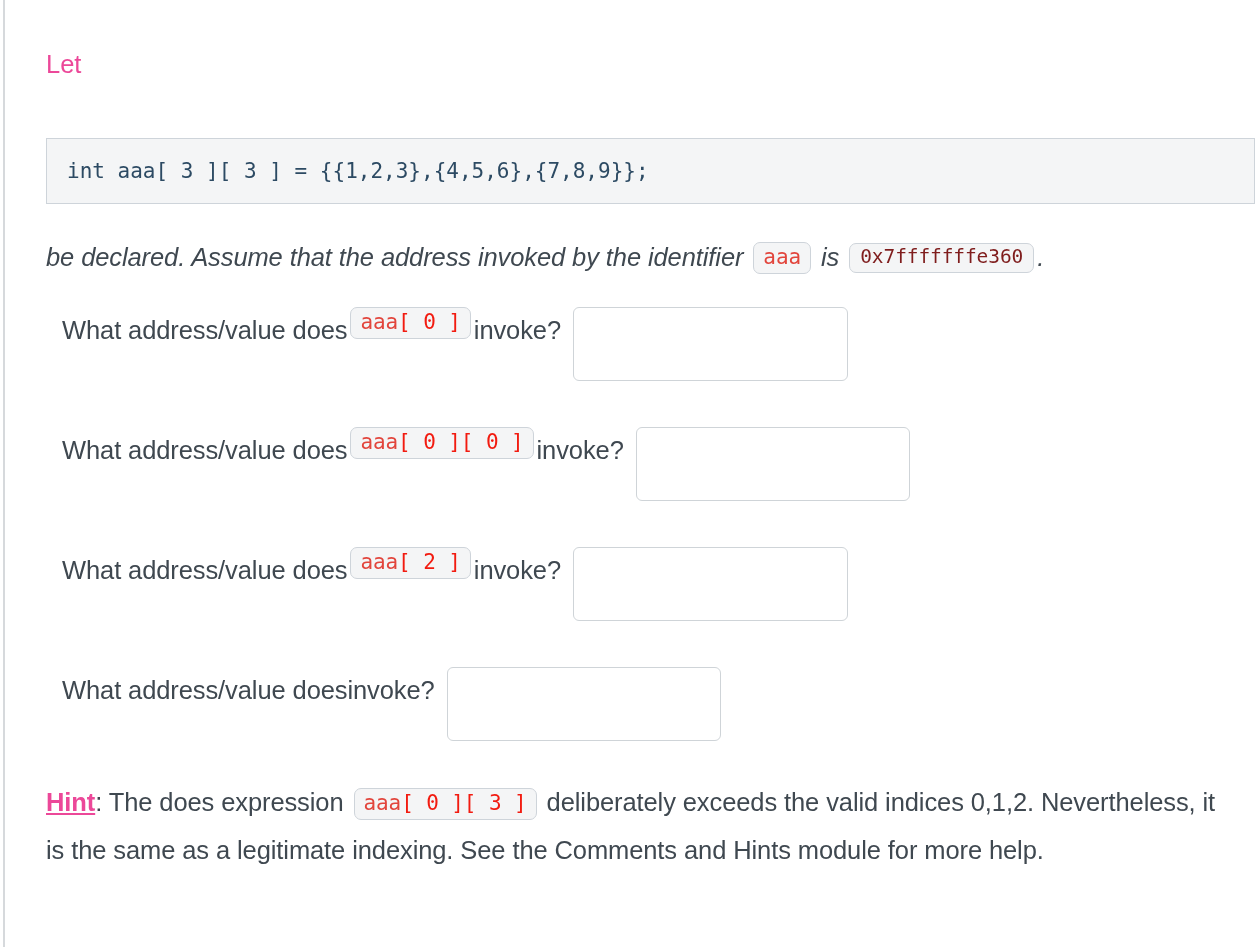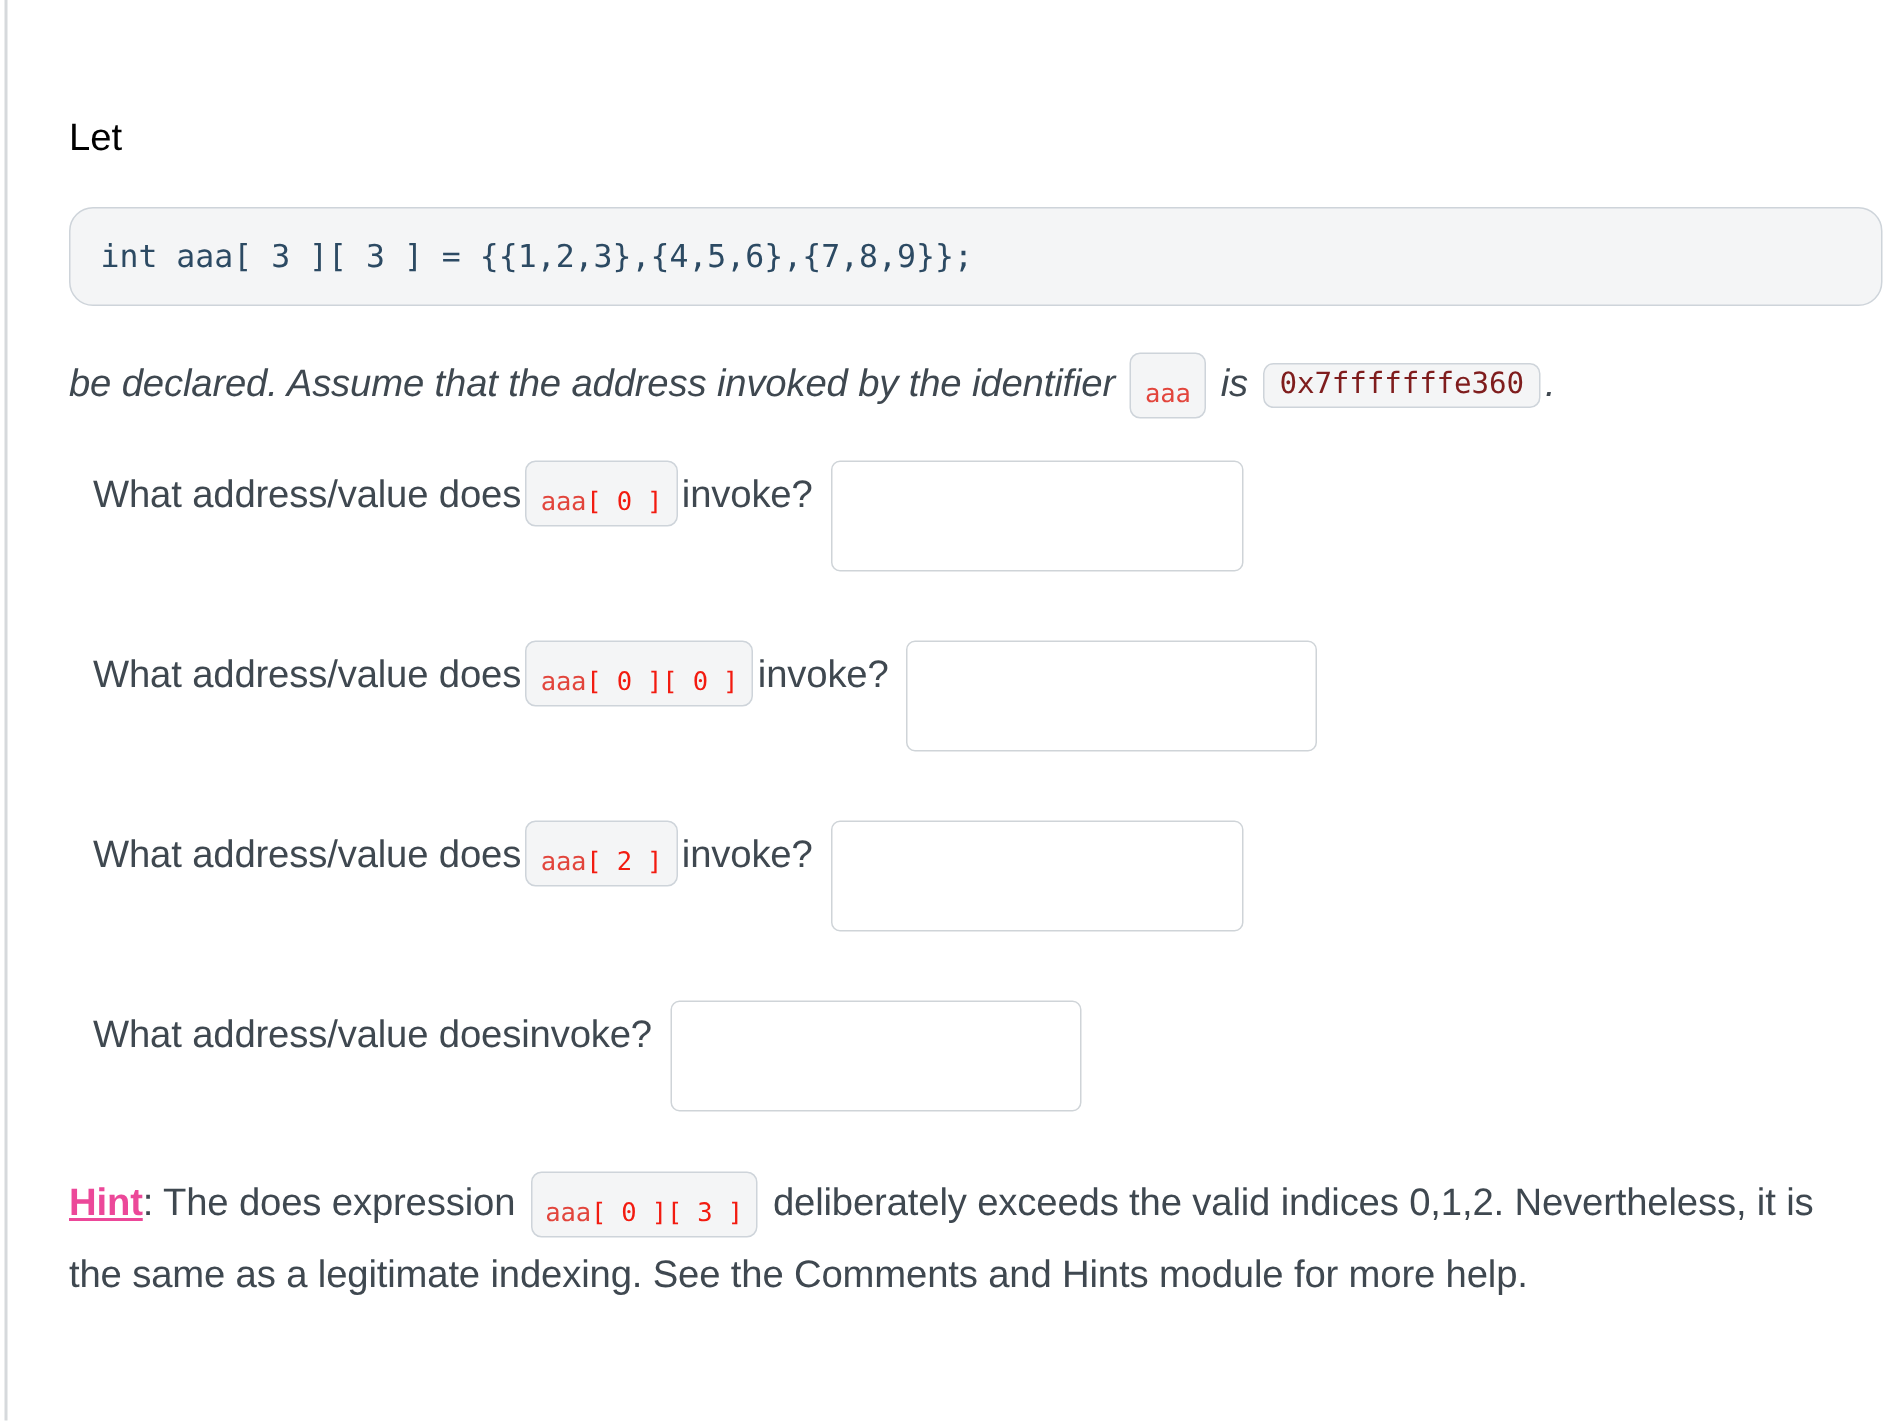--- a/index.html
+++ b/index.html
@@ -41,37 +41,37 @@
   .para {
     font-size: 25.5px;
     line-height: 1.88;
     color: #3f4850;
     letter-spacing: -0.1px;
   }
 
   .heading-let {
     position: absolute;
     left: 0px;
-    top: 80px;
+    top: 52px;
     font-size: 25.5px;
     line-height: 1;
-    color: #000000;
+    color: #ec4899;
   }
 
   
   .code-block {
     position: absolute;
     left: 0px;
     top: 138px;
     width: 1209px;
     height: 66px;
     box-sizing: border-box;
     background: #f4f5f6;
     border: 1px solid #ced4da;
-    border-radius: 16px;
+    border-radius: 0;
     display: flex;
     align-items: center;
   }
   .code-block .code-text {
     padding-left: 20px;
     font-family: "DejaVu Sans Mono", "Liberation Mono", monospace;
     font-size: 21px;
     color: #2c4a63;
     white-space: pre;
     letter-spacing: 0px;
@@ -87,24 +87,24 @@
   }
   .decl-line .txt { vertical-align: middle; font-style: italic; }
 
   
   .pill {
     display: inline-block;
     vertical-align: middle;
     background: #f4f5f6;
     border: 1px solid #ced4da;
     border-radius: 7px;
-    padding: 18px 9px 4px 9px;
+    padding: 2px 9px 4px 9px;
     margin: 0 3px;
     font-family: "DejaVu Sans Mono", "Liberation Mono", monospace;
-    font-size: 17px;
+    font-size: 21px;
     line-height: 1.15;
     color: #e8352a;
     white-space: pre;
   }
   .pill .ident { color: #e2453c; }
   .pill .brk   { color: #f21b10; }
 
   .pill-addr {
     font-size: 19.5px;
     padding: 2px 10px 4px 10px;

